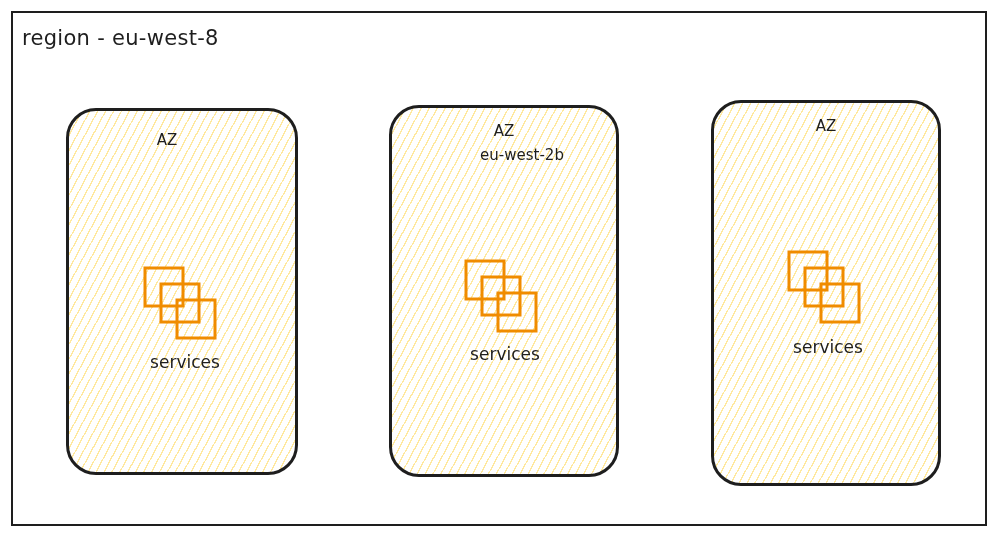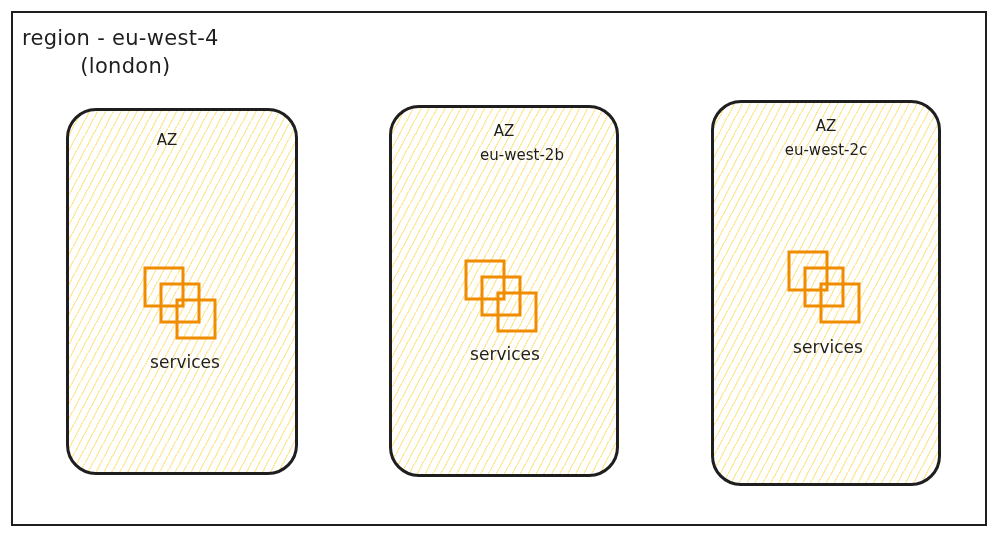--- a/index.html
+++ b/index.html
@@ -20,22 +20,21 @@
     }
     .az-label { position: absolute; left: 0; right: 0; text-align: center; font-size: 15px; line-height: 22px; }
     .svc { position: absolute; width: 80px; height: 80px; }
     .svc-label { position: absolute; font-size: 17px; text-align: center; width: 100px; }
   </style>
 </head>
 <body>
 
 <div class="region"></div>
 <div class="region-title">
-  <div>region - eu-west-4</div>
-  <div style="padding-left:10px;">(london)</div>
+  <div>region - eu-west-8</div>
 </div>
 
 <div class="az" style="left:66px; top:108px; width:232px; height:367px;">
   <div class="az-label" style="top:18px; left:-30px;">AZ</div>
 </div>
 <svg class="svc" style="left:143px; top:266px;" viewBox="0 0 80 80">
   <rect x="2" y="2" width="38" height="38" fill="none" stroke="#f08c00" stroke-width="3"></rect>
   <rect x="18" y="18" width="38" height="38" fill="none" stroke="#f08c00" stroke-width="3"></rect>
   <rect x="34" y="34" width="38" height="38" fill="none" stroke="#f08c00" stroke-width="3"></rect>
 </svg>
@@ -47,20 +46,19 @@
 </div>
 <svg class="svc" style="left:464px; top:259px;" viewBox="0 0 80 80">
   <rect x="2" y="2" width="38" height="38" fill="none" stroke="#f08c00" stroke-width="3"></rect>
   <rect x="18" y="18" width="38" height="38" fill="none" stroke="#f08c00" stroke-width="3"></rect>
   <rect x="34" y="34" width="38" height="38" fill="none" stroke="#f08c00" stroke-width="3"></rect>
 </svg>
 <div class="svc-label" style="left:455px; top:344px;">services</div>
 
 <div class="az" style="left:711px; top:100px; width:230px; height:386px;">
   <div class="az-label" style="top:12px;">AZ</div>
-  <div class="az-label" style="top:36px;">eu-west-2c</div>
 </div>
 <svg class="svc" style="left:787px; top:250px;" viewBox="0 0 80 80">
   <rect x="2" y="2" width="38" height="38" fill="none" stroke="#f08c00" stroke-width="3"></rect>
   <rect x="18" y="18" width="38" height="38" fill="none" stroke="#f08c00" stroke-width="3"></rect>
   <rect x="34" y="34" width="38" height="38" fill="none" stroke="#f08c00" stroke-width="3"></rect>
 </svg>
 <div class="svc-label" style="left:778px; top:337px;">services</div>
 
 </body></html>

